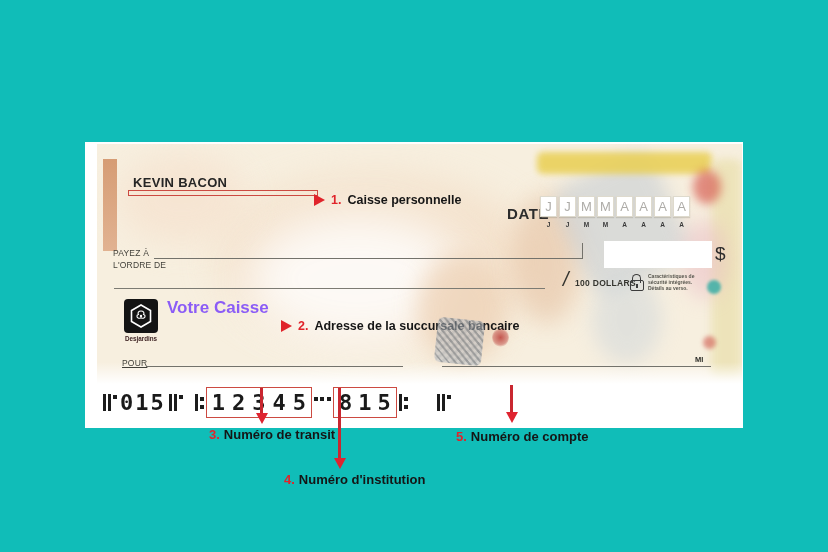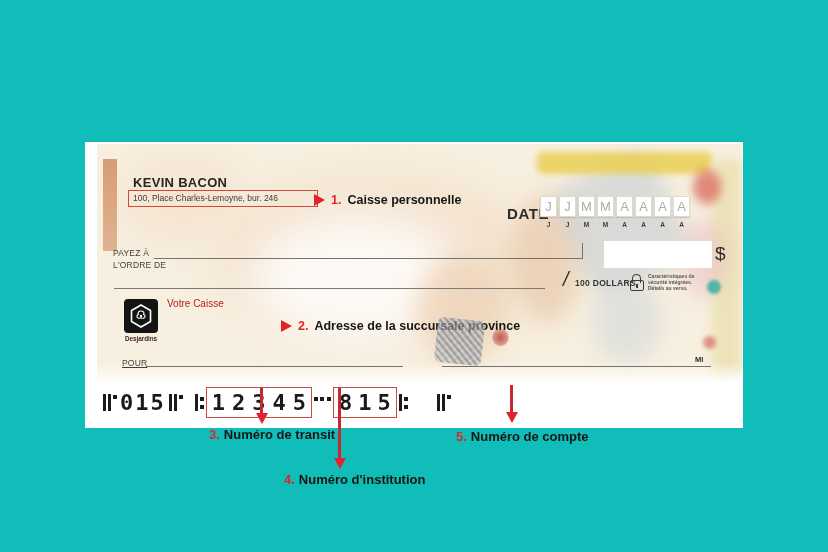--- a/index.html
+++ b/index.html
@@ -46,21 +46,21 @@
   .lock .shackle{position:absolute;top:0;left:2px;width:7px;height:8px;border:1.6px solid #3c3c3c;
                  border-bottom:none;border-radius:5px 5px 0 0;}
   .lock .body{position:absolute;bottom:0;left:0;width:12px;height:9px;border:1.6px solid #3c3c3c;
               border-radius:2px;display:flex;align-items:center;justify-content:center;}
   .lock .key{width:1.8px;height:4px;background:#3c3c3c;}
   .sectext{font-size:5px;line-height:6px;font-weight:bold;color:#55544c;}
 
   .logo{width:34px;height:34px;background:#141414;border-radius:4px;display:flex;
         align-items:center;justify-content:center;}
   .brand{font-size:6.3px;font-weight:bold;color:#3d2222;text-align:center;width:40px;}
-  .caisse{font-size:10px;font-weight:400;color:#b91c1c;}
+  .caisse{font-size:17px;font-weight:700;color:#8b5cf6;}
 
   .stamp{background:
      repeating-linear-gradient(45deg, rgba(118,126,134,.75) 0 2px, rgba(185,191,197,.55) 2px 5px),
      repeating-linear-gradient(-40deg, rgba(140,148,156,.4) 0 3px, rgba(210,214,218,.3) 3px 6px);
      border-radius:6px;filter:blur(.5px);opacity:.85;transform:rotate(6deg);}
   .reddot{border-radius:50%;background:radial-gradient(circle,#c4574f 0%,rgba(196,87,79,.55) 55%,rgba(196,87,79,0) 75%);}
 
   .mi{font-size:7.5px;font-weight:bold;color:#2f2f2a;}
 
   
@@ -107,21 +107,20 @@
       <i class="blob" style="left:596px;top:26px;width:28px;height:34px;background:#d2483e;opacity:.6;filter:blur(5px);"></i>
       <i class="blob" style="left:585px;top:75px;width:45px;height:80px;background:#e9b9c4;opacity:.5;filter:blur(10px);"></i>
       <i class="blob" style="left:610px;top:136px;width:14px;height:14px;background:#3aaea6;opacity:.85;filter:blur(1.5px);"></i>
       <i class="blob" style="left:606px;top:192px;width:13px;height:13px;background:#cc4b42;opacity:.55;filter:blur(2px);"></i>
     </div>
 
     <div class="stripe"></div>
 
     <div class="abs payer-name" style="left:48px;top:33px;">KEVIN BACON</div>
     <div class="abs redbox addrbox" style="left:43px;top:48px;width:180px;">
-      <div>100, Place Charles-Lemoyne, bur. 246</div>
     </div>
     <div class="abs callout" style="left:229px;top:51px;">
       <span class="ptr"></span>
       <span class="num">1.</span>
       <span class="txt">Caisse personnelle</span>
     </div>
 
     <div class="abs datelabel" style="left:422px;top:63px;">DATE</div>
     <div class="abs dateboxes" style="left:455px;top:54px;">
       <span class="datebox">J</span>
@@ -171,21 +170,21 @@
         <polygon points="14,3 23.5,8.5 23.5,19.5 14,25 4.5,19.5 4.5,8.5" fill="none" stroke="#ffffff" stroke-width="1.6"></polygon>
         <path d="M14 9 c2.5 0 3.6 1.8 2.6 3.4 c1.8 .4 2 2.8 .3 3.6 c-.9 .5 -2 .3 -2.9 -.3 c-.9 .6 -2 .8 -2.9 .3 c-1.7 -.8 -1.5 -3.2 .3 -3.6 c-1 -1.6 .1 -3.4 2.6 -3.4 z" fill="none" stroke="#ffffff" stroke-width="1.1"></path>
         <circle cx="14" cy="14" r="1.2" fill="#ffffff"></circle>
       </svg>
     </div>
     <div class="abs brand" style="left:36px;top:193px;">Desjardins</div>
     <div class="abs caisse" style="left:82px;top:156px;">Votre Caisse</div>
     <div class="abs callout" style="left:196px;top:177px;">
       <span class="ptr"></span>
       <span class="num">2.</span>
-      <span class="txt">Adresse de la succursale province</span>
+      <span class="txt">Adresse de la succursale bancaire</span>
     </div>
 
     <div class="abs stamp" style="left:351px;top:177px;width:47px;height:45px;"></div>
     <div class="abs reddot" style="left:407px;top:186px;width:17px;height:19px;"></div>
 
     <div class="abs smalltext" style="left:37px;top:216px;text-decoration:underline;">POUR</div>
     <div class="abs line" style="left:61px;top:224px;width:257px;"></div>
     <div class="abs line" style="left:357px;top:224px;width:269px;"></div>
     <div class="abs mi" style="left:610px;top:213px;">MI</div>
 

